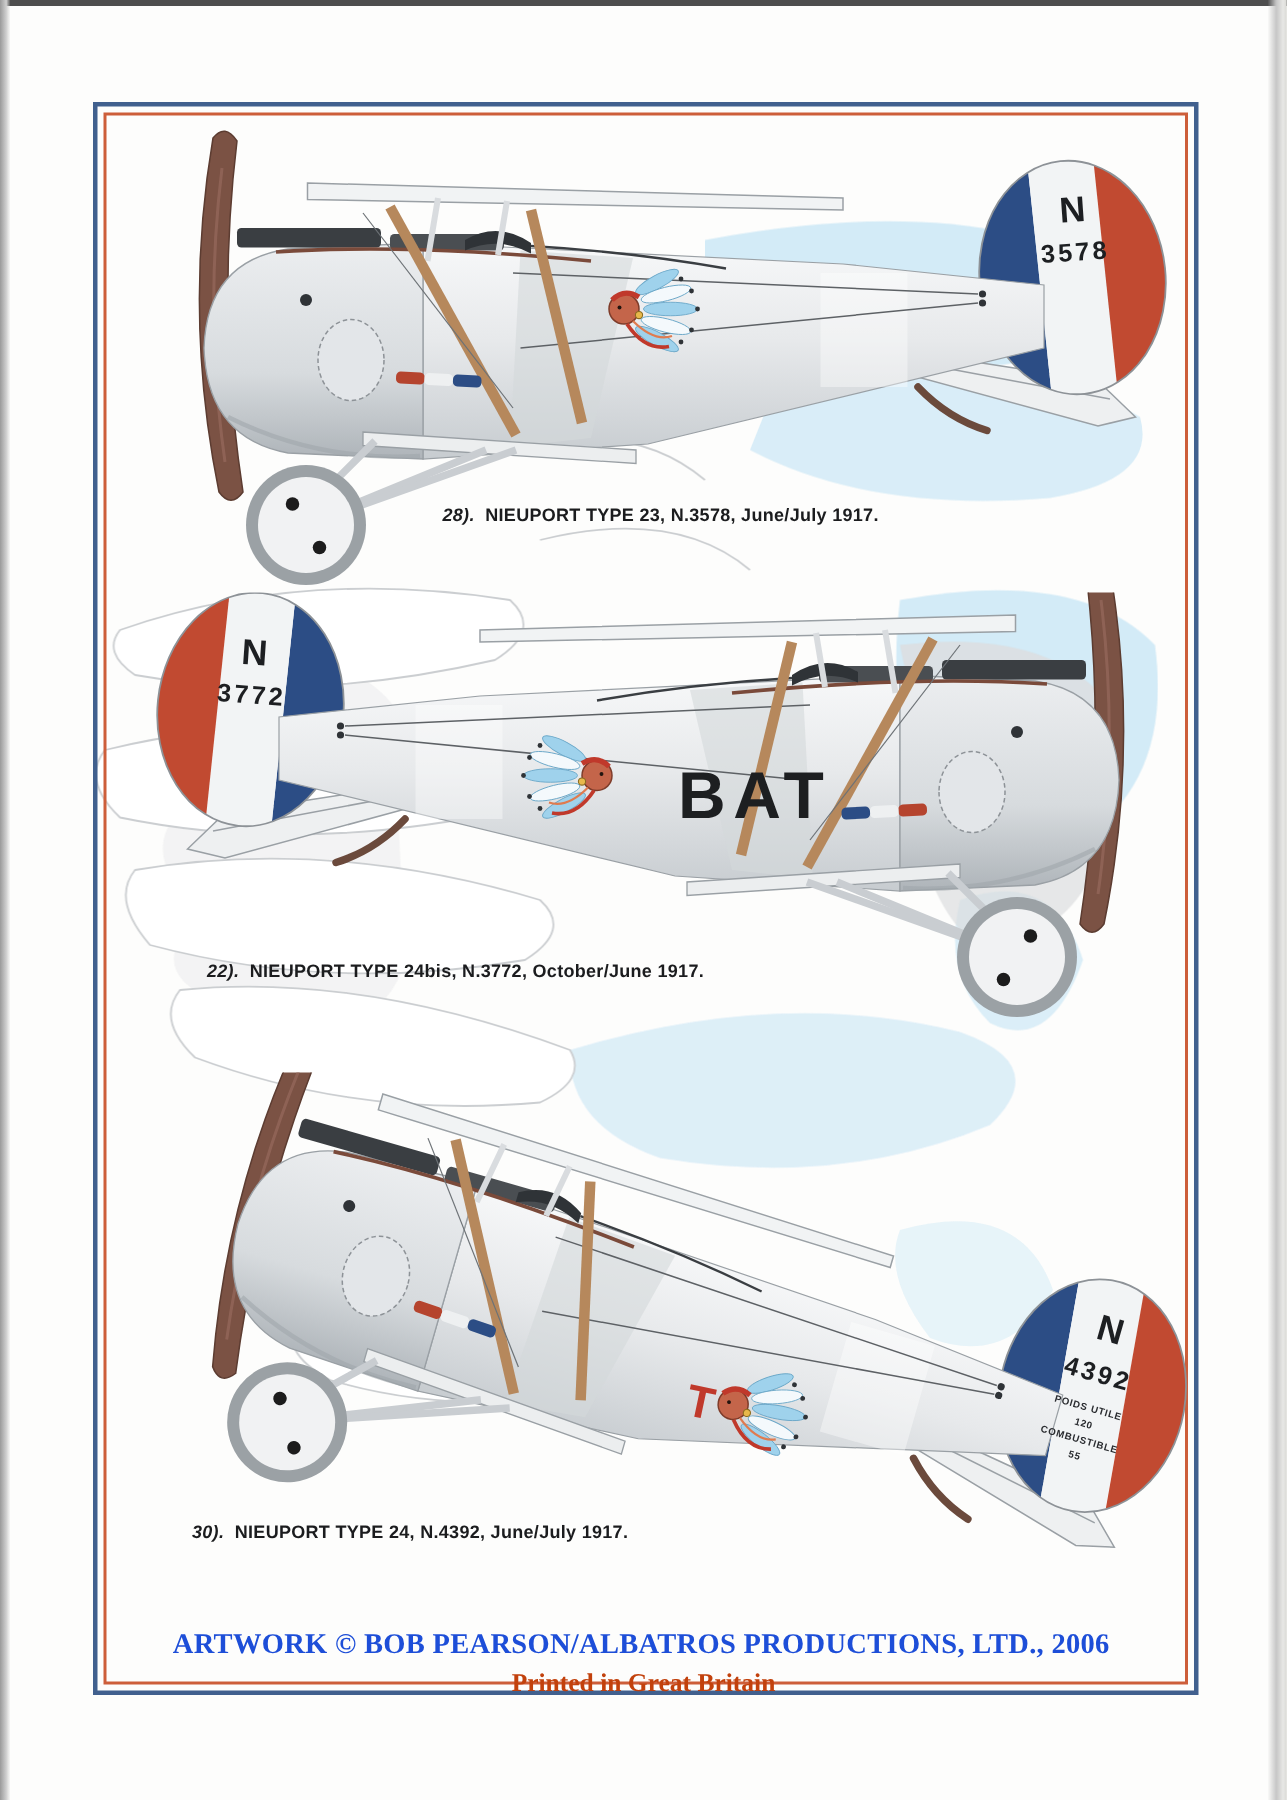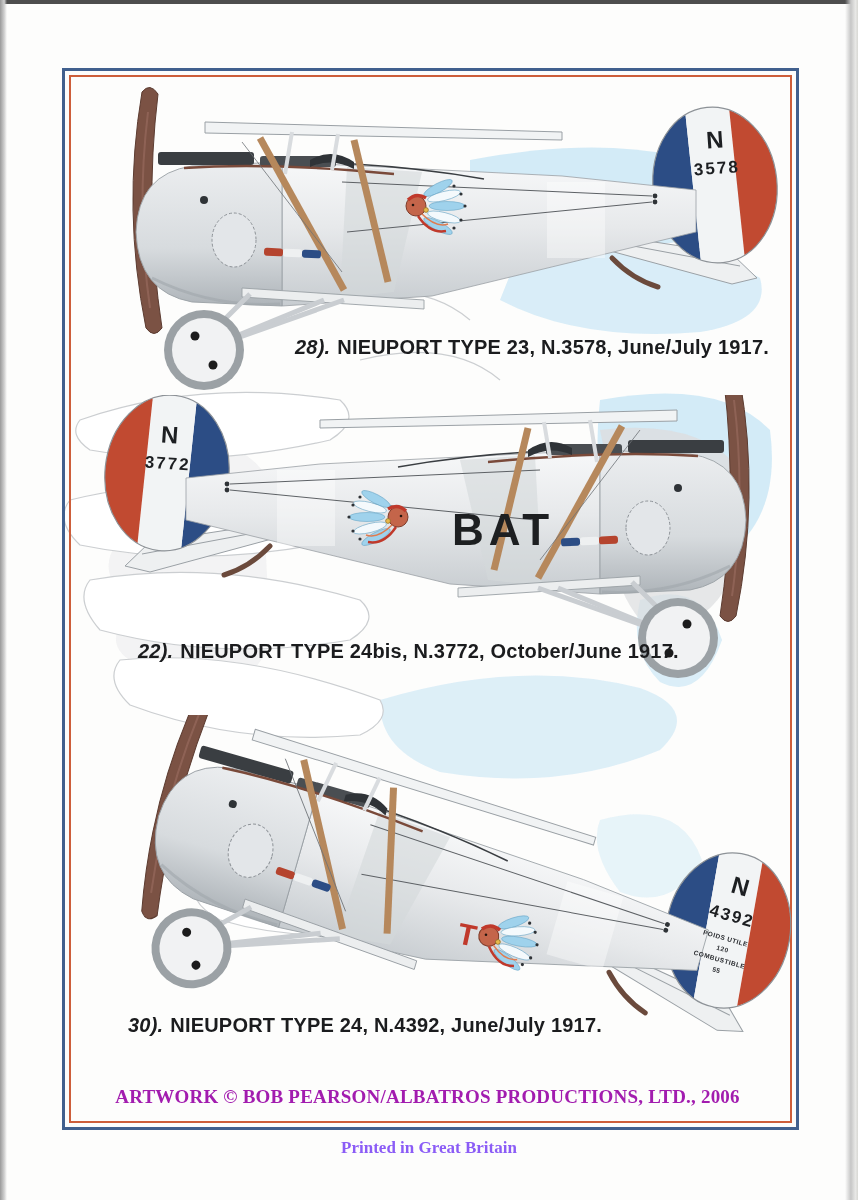--- a/index.html
+++ b/index.html
@@ -18,32 +18,32 @@
     border:3px solid #41608e;z-index:2;
   }
   .frame-inner{
     position:absolute;left:4px;top:4px;right:4px;bottom:4px;
     border:2px solid #cd5e3a;
   }
   .watermark{position:absolute;left:0;top:0;z-index:1;pointer-events:none;}
   .plane{position:absolute;z-index:3;}
   .caption{
     position:absolute;z-index:4;color:#1b1c1e;
-    font-size:20px;font-weight:bold;letter-spacing:.2px;white-space:nowrap;
+    font-size:12px;font-weight:bold;letter-spacing:.2px;white-space:nowrap;
   }
   .cap-index{font-style:italic;margin-right:7px;}
   .credit{
     position:absolute;left:62px;width:731px;top:1086px;text-align:center;z-index:4;
     font-family:"Liberation Serif", serif;font-weight:bold;font-size:19px;
-    color:#a21caf;letter-spacing:.2px;
+    color:#1d4ed8;letter-spacing:.2px;
   }
   .printed{
-    position:absolute;left:0;width:858px;top:1138px;text-align:center;z-index:4;
+    position:absolute;left:0;width:858px;top:1112px;text-align:center;z-index:4;
     font-family:"Liberation Serif", serif;font-weight:bold;font-size:17px;
-    color:#8b5cf6;
+    color:#c2410c;
   }
   svg text{font-family:"Liberation Sans", sans-serif;}
   .tail-letter{font-size:24px;font-weight:bold;fill:#1d1f22;}
   .tail-number{font-size:17px;font-weight:bold;fill:#1d1f22;letter-spacing:2px;}
   .stencil{font-size:6.5px;font-weight:bold;fill:#2a2c30;letter-spacing:.5px;}
   .bat-text{font-size:44px;font-weight:bold;fill:#1d1f21;letter-spacing:5px;}
   .t-mark{font-size:30px;font-weight:bold;fill:#c0392b;}
 </style>
 </head>
 <body>

